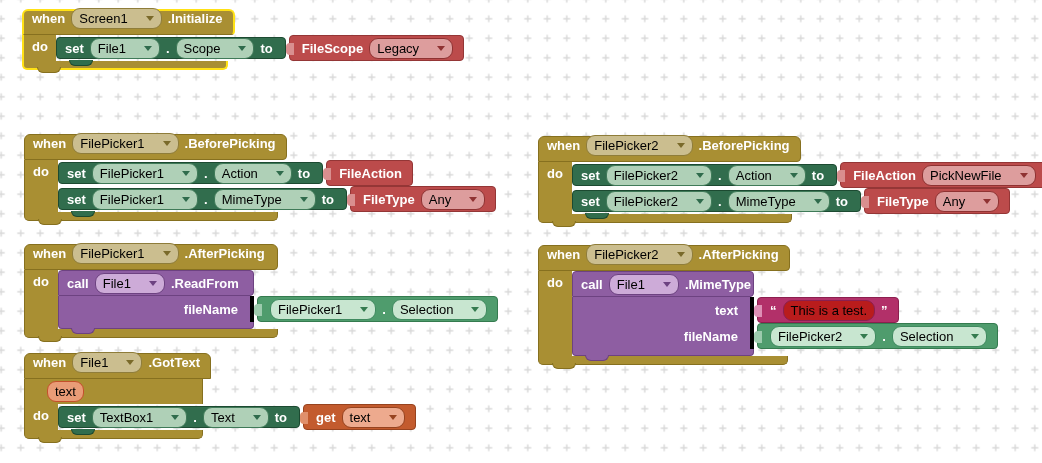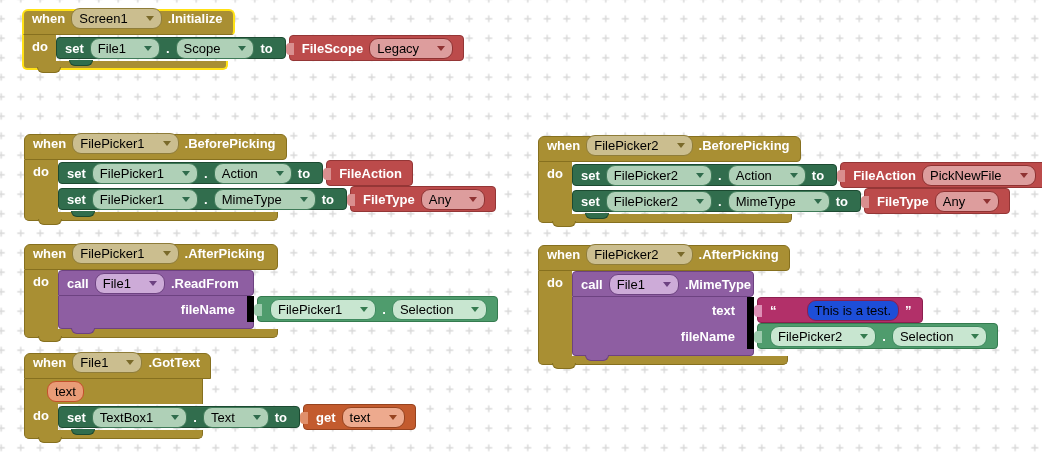--- a/index.html
+++ b/index.html
@@ -63,39 +63,39 @@
   
   .call-block{position:relative;display:flex;flex-direction:column;align-items:flex-start;}
   .p-bar{
     box-sizing:border-box;height:26px;width:var(--pw);display:flex;align-items:center;gap:6px;
     padding:0 10px 0 8px;background:#8E5EA2;border:1px solid #6D4281;border-radius:4px 4px 4px 0;
   }
   .p-arg{display:flex;align-items:center;height:26px;}
   .p-label{
     box-sizing:border-box;height:26px;width:var(--pw);display:flex;align-items:center;
     justify-content:flex-end;padding-right:12px;
-    background:#8E5EA2;border-left:1px solid #6D4281;border-right:7px solid #000000;
+    background:#8E5EA2;border-left:1px solid #6D4281;border-right:4px solid #000000;
   }
   .p-foot{
     box-sizing:border-box;height:7px;width:var(--pw);position:relative;
     background:#8E5EA2;border:1px solid #6D4281;border-top:none;border-radius:0 0 4px 4px;
   }
   
   .chip{
     display:inline-flex;align-items:center;gap:18px;height:19px;padding:0 7px;
     border-radius:9px;border:1px solid;color:#000;font-weight:normal;white-space:pre;
   }
   .tri{width:0;height:0;border-left:4px solid transparent;border-right:4px solid transparent;border-top:5px solid;}
   .c-tan{background:#CBBE8F;border-color:#8F7D3A;} .c-tan .tri{border-top-color:#7A6A2A;}
   .c-green{background:#AFD0B7;border-color:#3F7A58;} .c-green .tri{border-top-color:#2F6B4C;}
   .c-red{background:#DD9D9D;border-color:#8F3232;} .c-red .tri{border-top-color:#8F3232;}
   .c-lgreen{background:#C8E6D0;border-color:#3F8A5F;} .c-lgreen .tri{border-top-color:#357B4F;}
   .c-purple{background:#CDABD8;border-color:#6D4281;} .c-purple .tri{border-top-color:#6D4281;}
   .c-orange{background:#EDAA8E;border-color:#97431F;} .c-orange .tri{border-top-color:#97431F;}
-  .c-pink{background:#1d4ed8;border-color:#8C1F4F;margin-left:24px;}
+  .c-pink{background:#b91c1c;border-color:#8C1F4F;}
   .c-param{background:#E99C77;border-color:#C4502B;}
   
   .sel-hat{border:2px solid #FFE115;border-bottom:1px solid #86701F;}
   .sel-rail{border-left:2px solid #FFE115;}
   .sel-foot{border:2px solid #FFE115;border-top:none;}
 </style>
 </head>
 <body>
 
 <div class="canvas">

